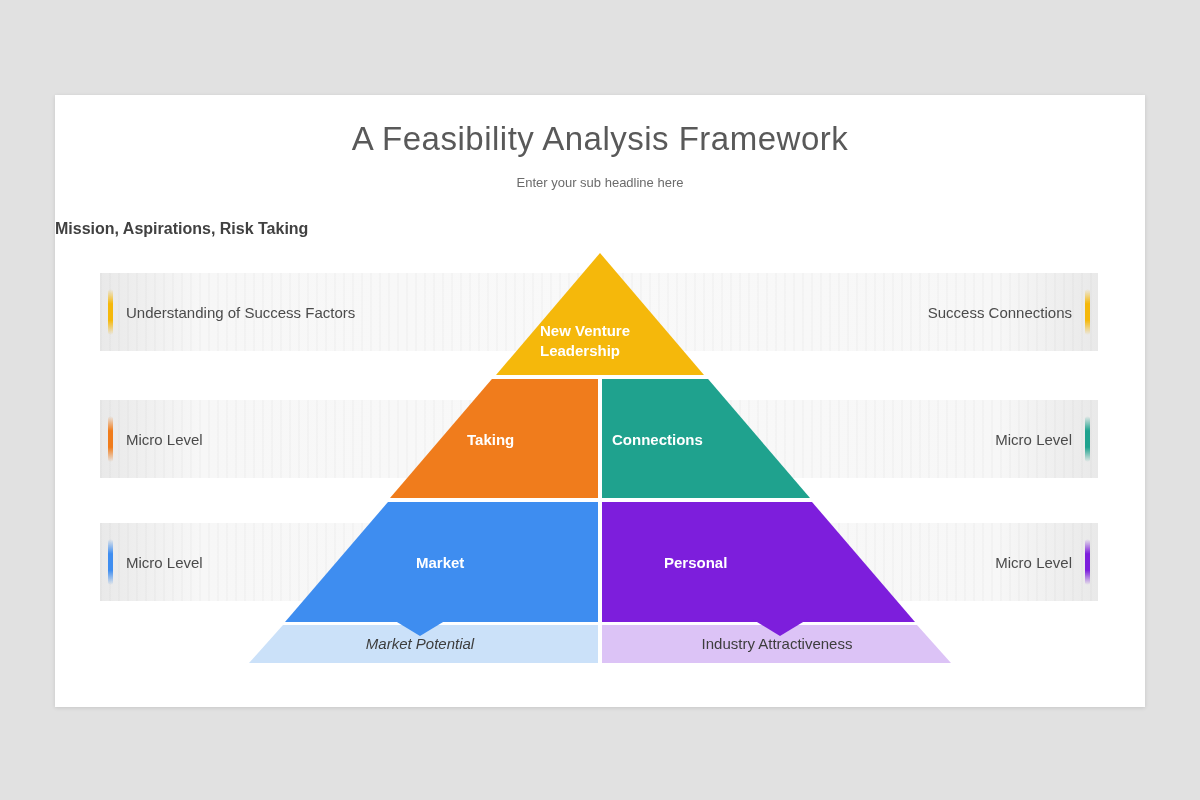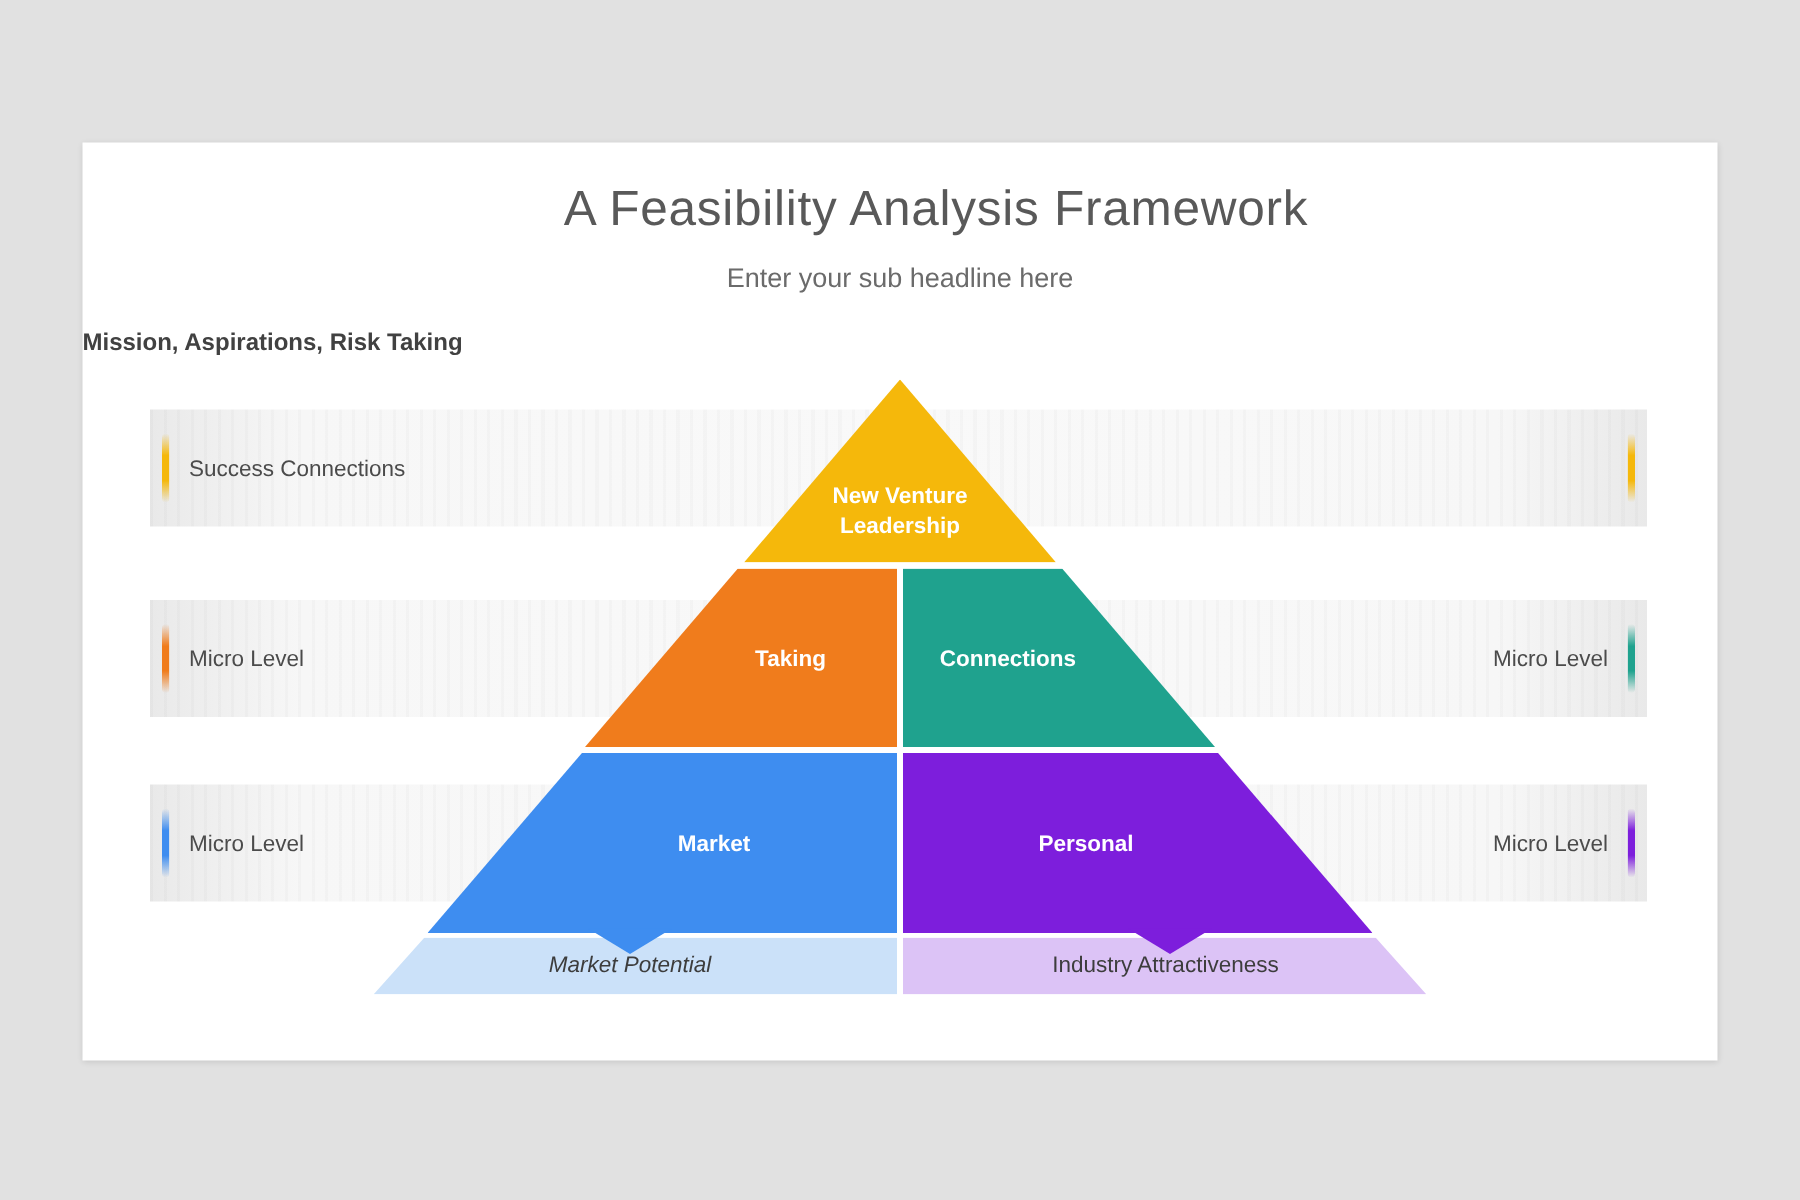--- a/index.html
+++ b/index.html
@@ -11,25 +11,25 @@
     overflow:hidden;
   }
   .card{
     position:absolute;left:55px;top:95px;width:1090px;height:612px;
     background:#ffffff;
     box-shadow:0 1px 4px rgba(0,0,0,0.12);
   }
   .abs{position:absolute;}
   .page-title{
     top:25px;left:0;width:100%;text-align:center;
-    font-size:33px;font-weight:400;color:#595959;letter-spacing:0.5px;padding-left:24px;
+    font-size:33px;font-weight:400;color:#595959;letter-spacing:0.5px;
   }
   .page-subtitle{
     top:80px;left:0;width:100%;text-align:center;
-    font-size:18px;color:#6b6b6b;
+    font-size:13px;color:#6b6b6b;
   }
   .apex-caption{
     top:125px;left:0;width:100%;text-align:left;
     font-size:16px;font-weight:700;color:#414141;
   }
   
   .bar{
     left:45px;width:998px;height:78px;z-index:1;
     background-image:
       repeating-linear-gradient(90deg, rgba(0,0,0,0.018) 0 2px, transparent 2px 9px),
@@ -61,21 +61,21 @@
   .shape-band-left{left:194px;top:530px;width:349px;height:38px;
     clip-path:polygon(9.74% 0%,100% 0%,100% 100%,0% 100%);}
   .shape-band-right{left:547px;top:530px;width:349px;height:38px;
     clip-path:polygon(0% 0%,90.26% 0%,100% 100%,0% 100%);}
   .arrow{width:56px;height:17px;z-index:4;
     clip-path:polygon(0% 0%,100% 0%,50% 100%);}
   .arrow-market{left:337px;top:524px;}
   .arrow-industry{left:697px;top:524px;}
   
   .block-label{
-    z-index:5;text-align:center;font-size:15px;font-weight:700;color:#ffffff;
+    z-index:5;text-align:left;font-size:15px;font-weight:700;color:#ffffff;
     line-height:1.3;
   }
   .band-label{
     z-index:5;text-align:center;font-size:15px;font-weight:400;color:#3d3d3d;
   }
   .lbl-leadership{left:485px;top:226px;width:120px;}
   .lbl-niche{left:412px;top:335px;width:120px;}
   .lbl-competition{left:557px;top:335px;width:120px;}
   .lbl-market{left:361px;top:458px;width:120px;}
   .lbl-industry{left:609px;top:458px;width:120px;}
@@ -86,20 +86,21 @@
 <body>
 
 <div class="card">
 
   <div class="abs page-title">A Feasibility Analysis Framework</div>
   <div class="abs page-subtitle">Enter your sub headline here</div>
   <div class="abs apex-caption">Mission, Aspirations, Risk Taking</div>
 
   <div class="abs bar" style="top:178px;">
     <span class="tick left" style="background-color: rgb(245, 184, 11);"></span>
+    <span class="bar-label">Understanding of Success Factors</span>
     <span class="bar-label">Success Connections</span>
     <span class="tick right" style="background-color: rgb(245, 184, 11);"></span>
   </div>
   <div class="abs bar" style="top:305px;">
     <span class="tick left" style="background-color: rgb(240, 124, 28);"></span>
     <span class="bar-label">Micro Level</span>
     <span class="bar-label">Micro Level</span>
     <span class="tick right" style="background-color: rgb(31, 162, 142);"></span>
   </div>
   <div class="abs bar" style="top:428px;">

